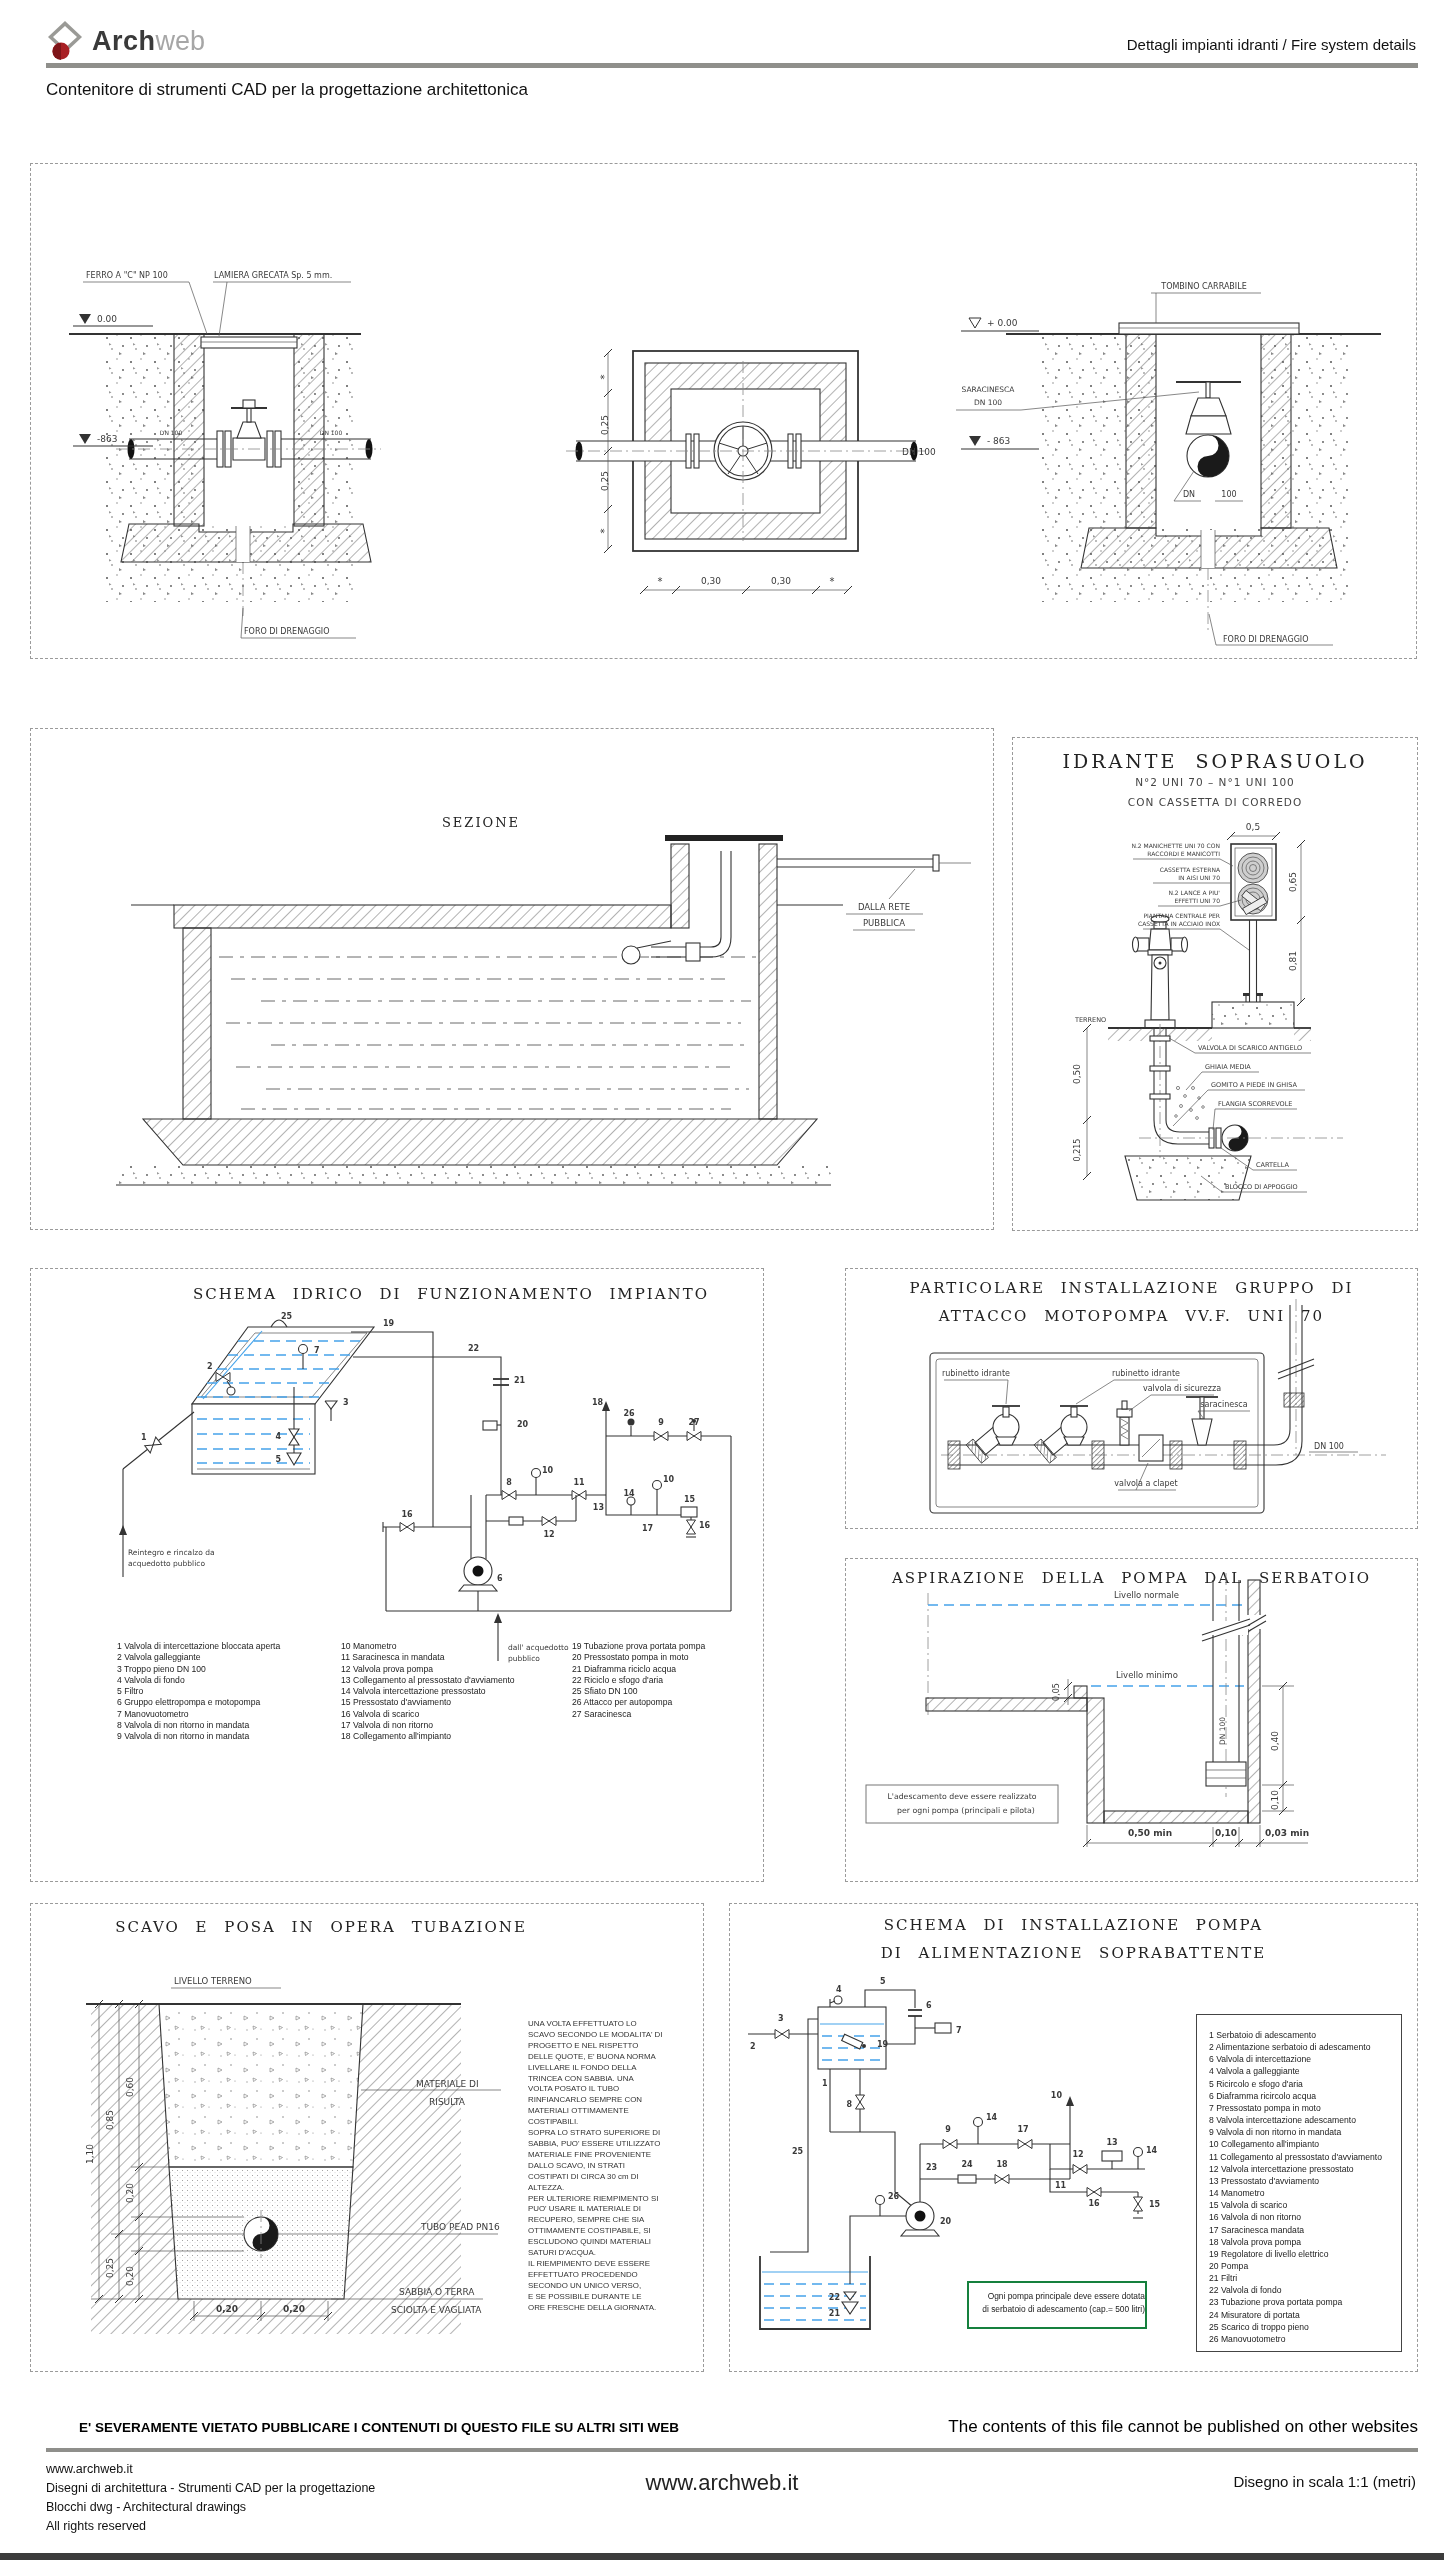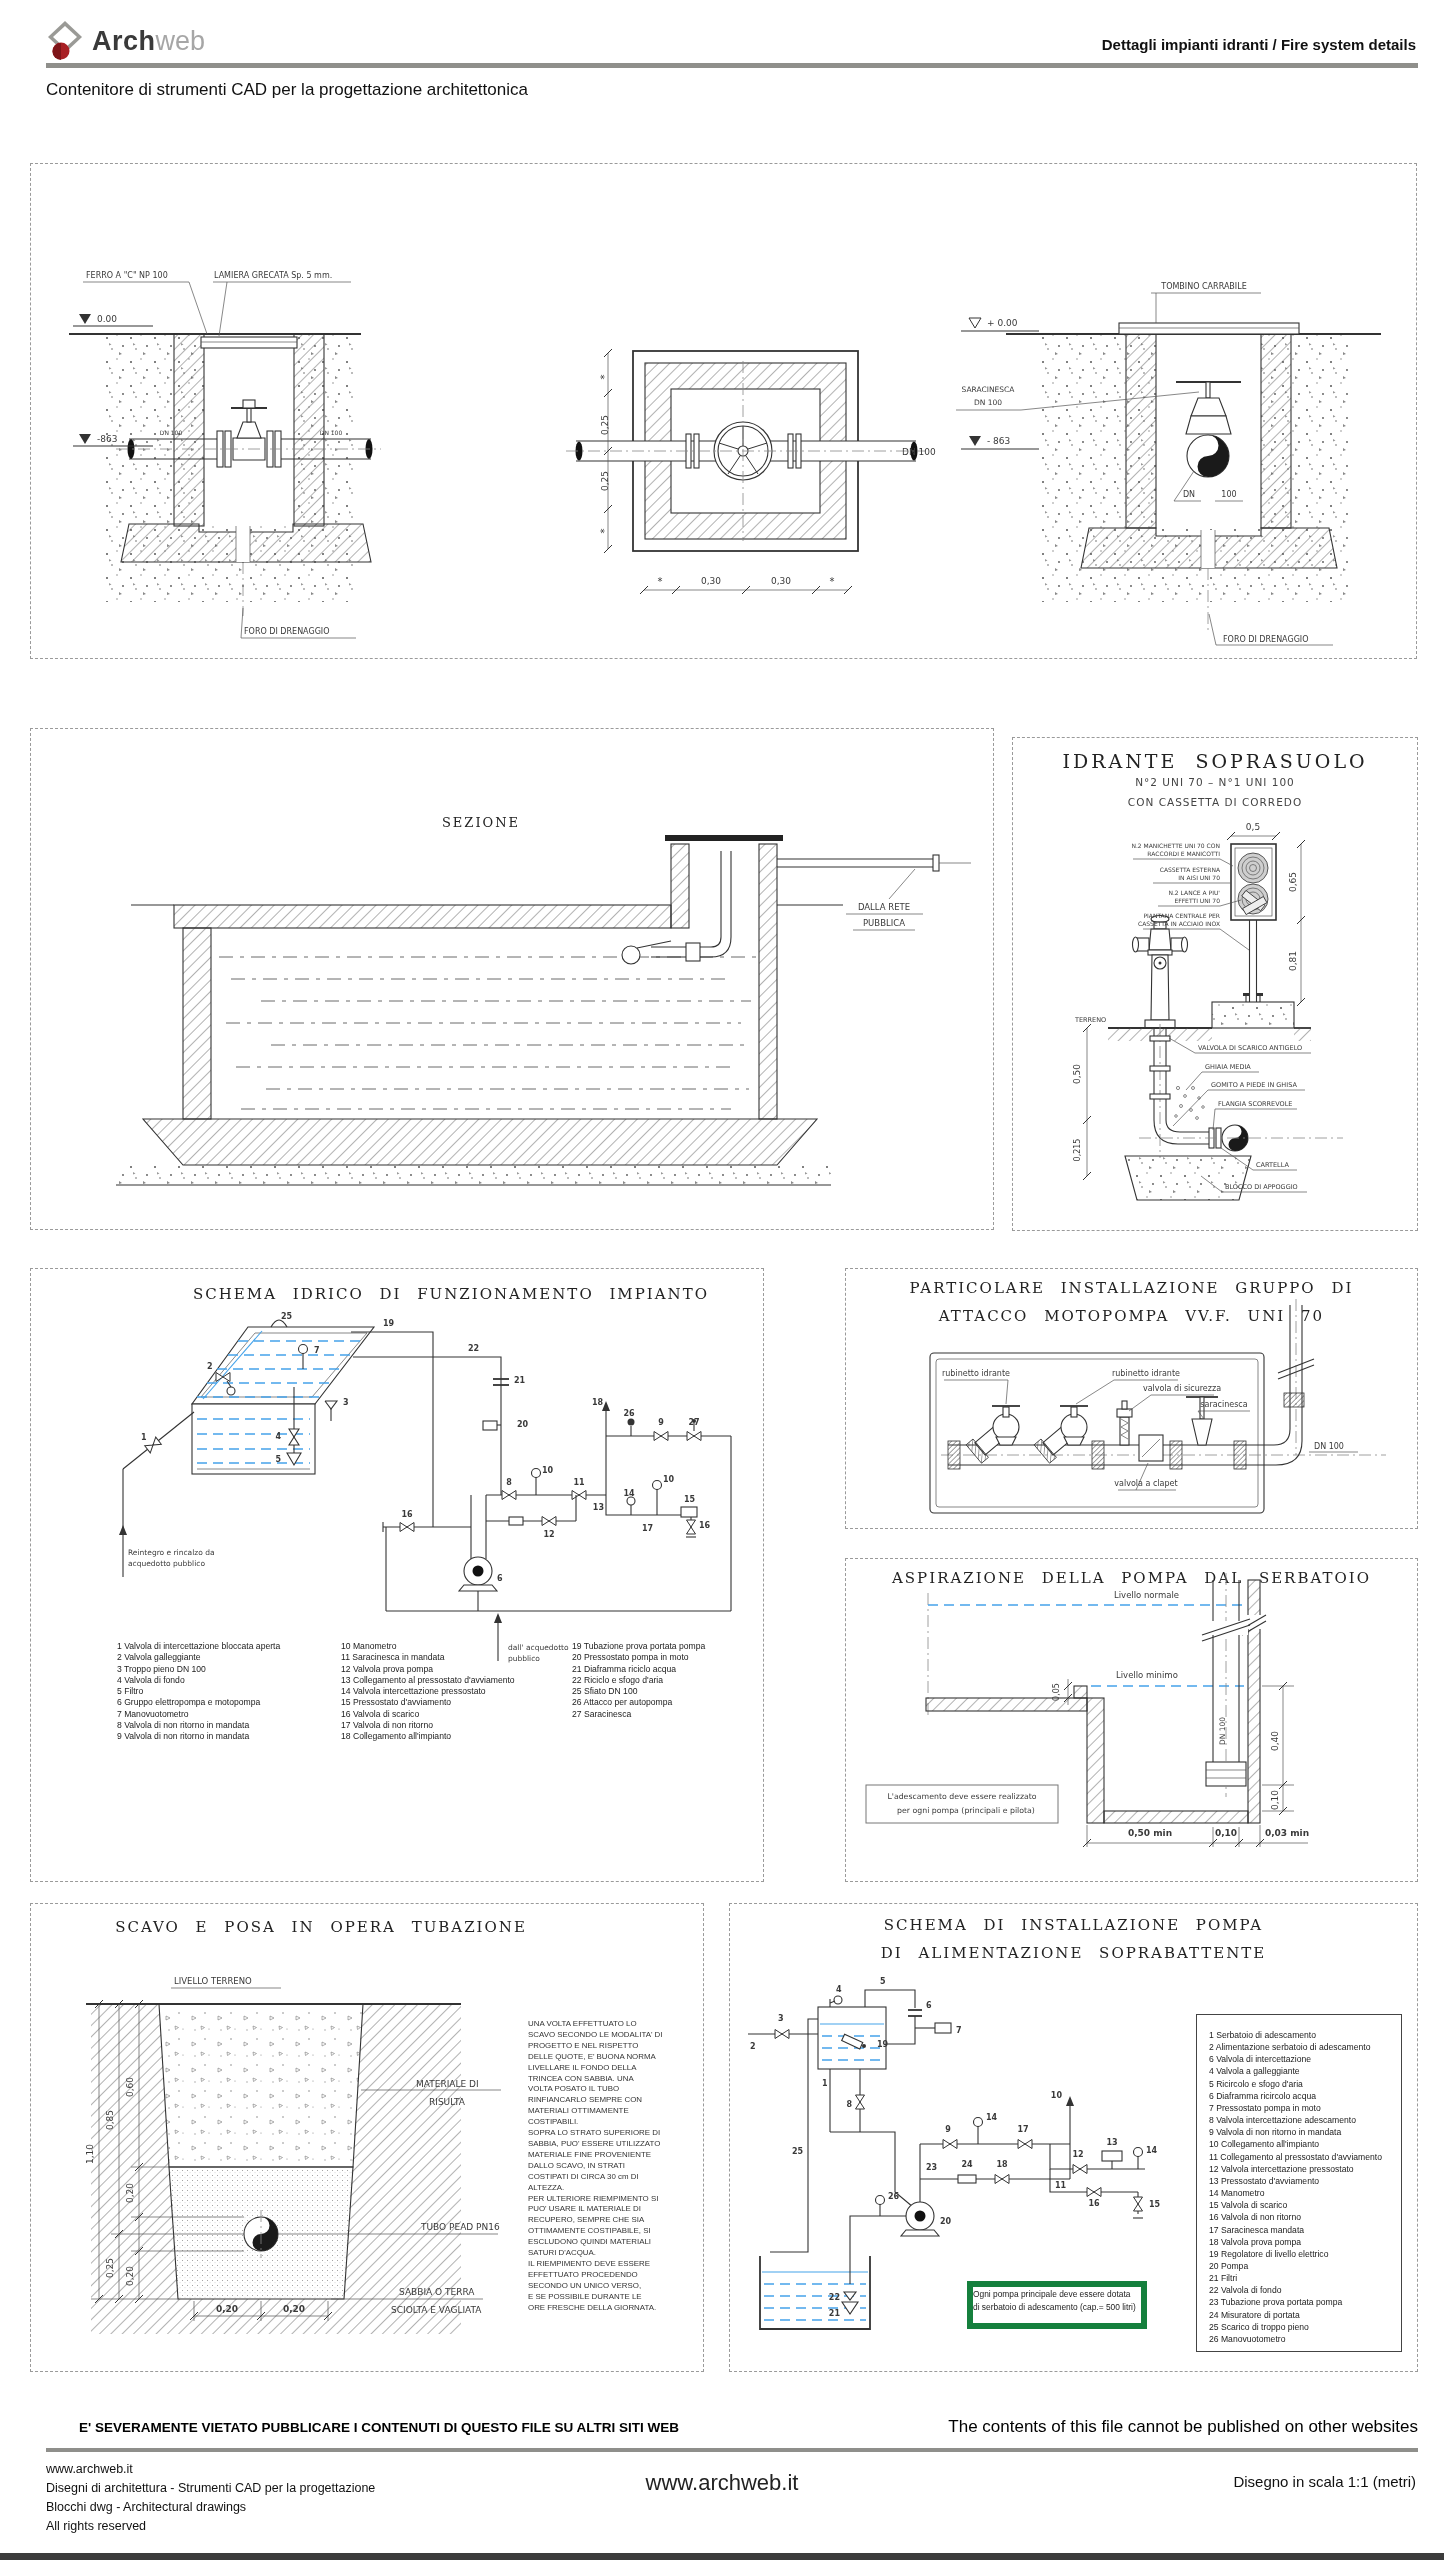--- a/index.html
+++ b/index.html
@@ -2,21 +2,21 @@
 <html><head>
 <meta charset="utf-8">
 <style>
   html,body{margin:0;padding:0;background:#fff;}
   .page{position:relative;width:1444px;height:2560px;background:#fff;overflow:hidden;
         font-family:"Liberation Sans",sans-serif;color:#222;}
   
   .hdr-brand{position:absolute;left:46px;top:20px;display:flex;align-items:center;gap:8px;}
   .brand-arch{font-size:27px;font-weight:bold;color:#3a3a3a;letter-spacing:.5px;}
   .brand-web{font-size:27px;color:#a6a6a6;}
-  .hdr-right{position:absolute;right:28px;top:36px;font-size:15px;font-weight:bold;color:#111;}
+  .hdr-right{position:absolute;right:28px;top:36px;font-size:15px;font-weight:normal;color:#111;}
   .hdr-rule{position:absolute;left:46px;right:26px;top:63px;height:5px;background:#8f8f8b;}
   .subtitle{position:absolute;left:46px;top:80px;font-size:17px;color:#111;}
   
   .panel{position:absolute;border:1px dashed #9a9a9a;background:#fff;}
   .ct{position:absolute;font-family:"DejaVu Serif",serif;color:#222;letter-spacing:2px;
       word-spacing:9px;font-size:15px;text-align:center;white-space:nowrap;}
   .ct-big{font-size:19px;letter-spacing:3px;}
   .ct-sub{position:absolute;font-family:"DejaVu Sans",sans-serif;color:#444;font-size:10.5px;
       letter-spacing:1px;text-align:center;white-space:nowrap;}
   svg.cad{position:absolute;left:0;top:0;}
@@ -27,22 +27,22 @@
   .dd{stroke:#888;fill:none;stroke-width:.8;stroke-dasharray:12 4 2 4;}
   .wd{stroke:#444;fill:none;stroke-width:.8;stroke-dasharray:14 7 4 7;}
   .bw{stroke:#45a3ea;fill:none;stroke-width:1.3;stroke-dasharray:10 6;}
   .bws{stroke:#45a3ea;fill:none;stroke-width:1.1;}
   .wh{fill:#fff;stroke:#333;stroke-width:1.1;}
   .hf{fill:url(#ph);stroke:#333;stroke-width:1.1;}
   .cf{fill:url(#pc);stroke:none;}
   .leg{position:absolute;font-size:8.6px;line-height:11.3px;color:#222;}
   .leg2{position:absolute;font-size:8.6px;line-height:12.15px;color:#222;border:1px solid #444;
         padding:14px 6px 0 12px;box-sizing:border-box;}
-  .notebox{position:absolute;border:6px solid #15803d;font-size:8.4px;line-height:1.6;
-        text-align:left;padding-top:1px;box-sizing:border-box;color:#222;}
+  .notebox{position:absolute;border:2px solid #15803d;font-size:8.4px;line-height:1.6;
+        text-align:right;padding-top:7px;box-sizing:border-box;color:#222;}
   .gtext{position:absolute;font-size:7.9px;line-height:1.38;color:#333;white-space:pre-line;}
   
   .disc{position:absolute;left:46px;right:26px;top:2417px;display:flex;justify-content:space-between;align-items:baseline;padding-left:33px;}
   .disc-it{font-size:13.5px;font-weight:bold;color:#000;}
   .disc-en{font-size:17px;color:#000;}
   .foot-rule{position:absolute;left:46px;right:26px;top:2448px;height:4px;background:#8f8f8b;}
   .foot-left{position:absolute;left:46px;top:2460px;font-size:12.5px;line-height:19px;color:#111;}
   .foot-center{position:absolute;left:0;width:100%;top:2470px;text-align:center;font-size:22px;color:#222;}
   .foot-right{position:absolute;right:28px;top:2473px;font-size:15px;color:#111;}
   .bottom-bar{position:absolute;left:0;bottom:0;width:100%;height:7px;background:#3c3c3c;}

